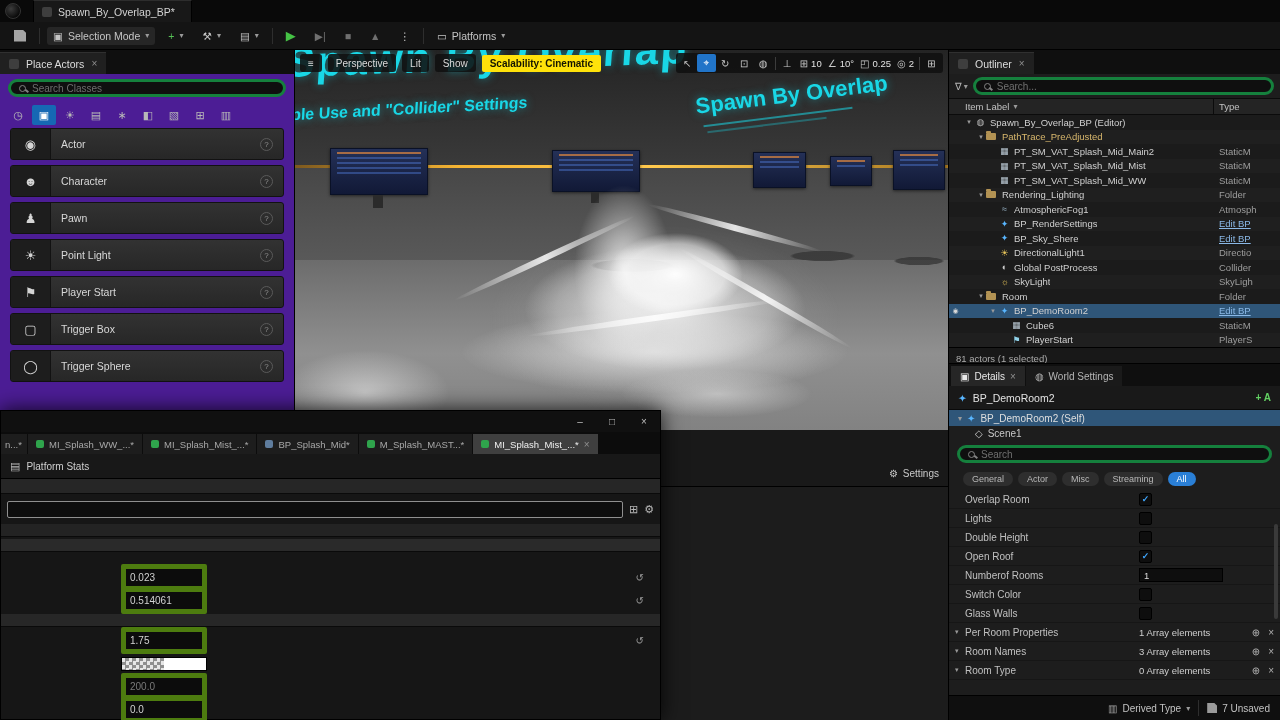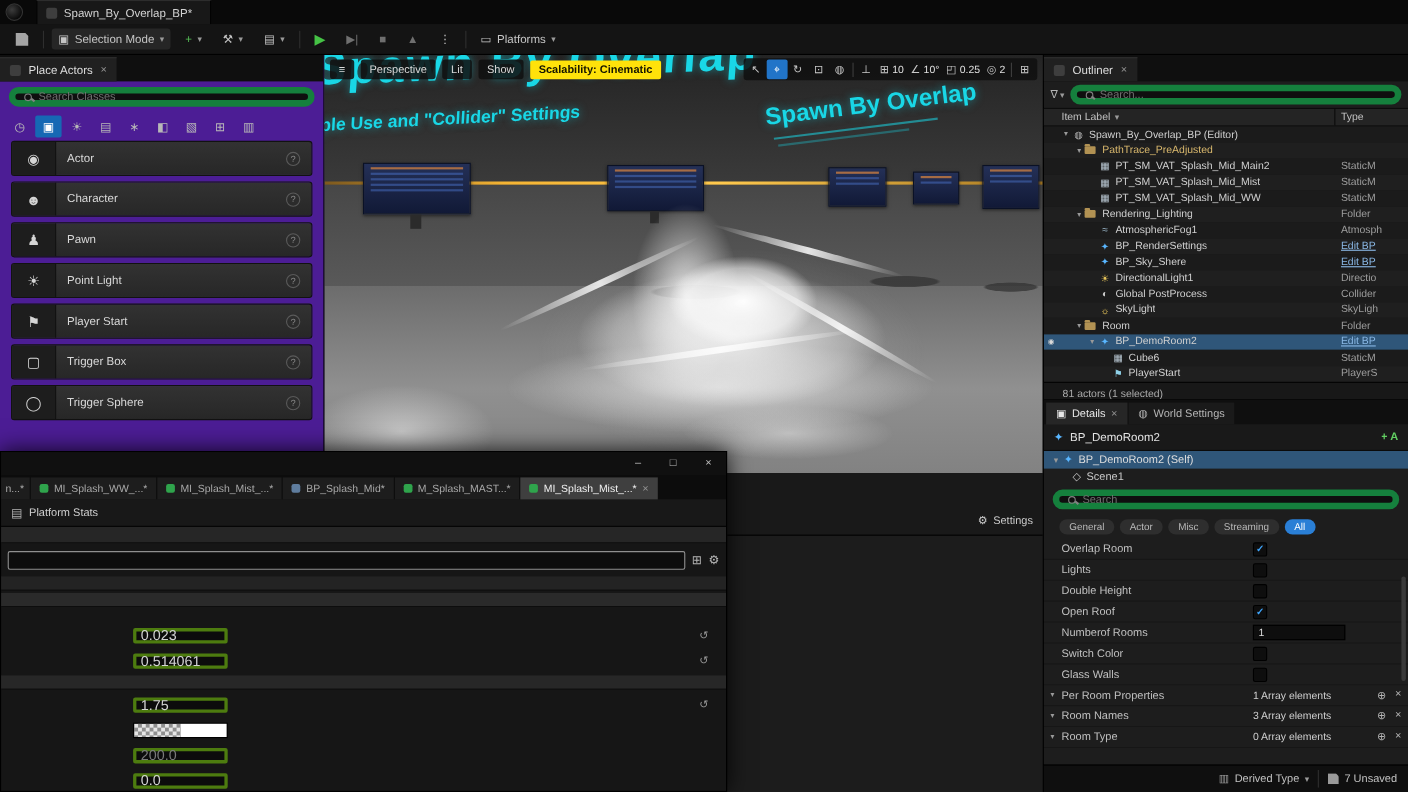--- a/index.html
+++ b/index.html
@@ -26,21 +26,21 @@
   .caret{font-size:8px;color:#9a9a9a}
   .g-green{color:#56c056}
   .g-dim{color:#6f6f6f}
   .g-play{color:#45c245;font-size:13px}
 
   
   .place{position:absolute;left:0;top:50px;width:295px;height:670px;background:#4c1d95;border-right:1px solid #000}
   .ptabrow{height:24px;background:#0f0f0f;display:flex;align-items:flex-end}
   .ptab{height:22px;background:#202020;display:flex;align-items:center;gap:7px;padding:0 9px;font-size:10.5px;color:#ddd;border-top:1px solid #303030}
   .x{color:#909090;font-size:10px}
-  .srch{margin:5px 8px;height:18px;background:#0f0f0f;border:6px solid #15803d;border-radius:9px;
+  .srch{margin:5px 8px;height:18px;background:#0f0f0f;border:3px solid #15803d;border-radius:9px;
         display:flex;align-items:center;gap:6px;padding:0 8px}
   .srch input{flex:1;background:transparent;border:0;outline:0;color:#bbb;font-size:10px;font-family:inherit}
   .srch input::placeholder{color:#6f6f6f}
   .mag{width:7px;height:7px;border:1.5px solid #828282;border-radius:50%;position:relative;flex:none}
   .mag::after{content:"";position:absolute;width:4px;height:1.5px;background:#828282;right:-3.5px;bottom:-1px;transform:rotate(40deg)}
   .cats{display:flex;gap:2px;padding:3px 6px;align-items:center}
   .cat{width:24px;height:20px;display:flex;align-items:center;justify-content:center;color:#b8b8b8;font-size:11px;border-radius:2px}
   .cat.on{background:#1668b4;color:#fff}
   .cat-label{text-align:center;color:#8b8b8b;font-size:9px;letter-spacing:2px;padding:4px 0 7px}
   .pa-item{margin:0 10px 5px;height:32px;background:linear-gradient(#323232,#272727);border:1px solid #121212;
@@ -104,21 +104,21 @@
   .mat-bar{height:25px;background:#181818;border-bottom:1px solid #000;display:flex;align-items:center;gap:6px;
            padding:0 9px;font-size:10px;color:#cfcfcf}
   .band{height:15px;background:#262626;border-bottom:1px solid #0a0a0a}
   .band.b2{height:13px;background:#232323;margin-top:6px}
   .band.b3{height:13px;background:#2a2a2a;margin-top:2px}
   .msearch{margin:7px 6px 0;height:17px;display:flex;align-items:center;gap:6px}
   .msearch .mbox{flex:1;height:17px;background:#0d0d0d;border:1px solid #8f8f8f;border-radius:2px}
   .mic{color:#b5b5b5;font-size:11px}
   .mrows{margin-top:16px}
   .mrow{height:19px;margin-bottom:4px;display:flex;align-items:center;padding-left:120px;position:relative}
-  .mval{width:86px;height:14px;background:#0c0c0c;border:3px solid #4d7c0f;border-radius:2px;font-size:13px;
+  .mval{width:86px;height:27px;background:#0c0c0c;border:5px solid #4d7c0f;border-radius:2px;font-size:10px;
         color:#d2d2d2;display:flex;align-items:center;padding:0 4px}
   .mval.dis{color:#7a7a7a}
   .mreset{position:absolute;right:16px;color:#9a9a9a;font-size:10px}
   .swatch{width:86px;height:14px;border:1px solid #000;display:flex}
   .sw-a{width:50%;background:repeating-conic-gradient(#8f8f8f 0% 25%,#e6e6e6 0% 50%) 0 0/7px 7px}
   .sw-b{width:50%;background:#fff}
   .mgroupband{height:13px;background:#272727;margin:0 0 4px;border-bottom:1px solid #0a0a0a}
 
   
   .cbp{position:absolute;left:660px;top:430px;width:288px;height:290px;background:#1c1c1c;border-left:1px solid #000}
@@ -146,21 +146,21 @@
   .ol-ico{width:13px;text-align:center;font-size:9px;flex:none;margin-right:3px}
   .fold{width:10px;height:7px;background:#b29253;border-radius:1px;position:relative;flex:none;margin:0 6px 0 0}
   .fold::before{content:"";position:absolute;left:0;top:-2px;width:5px;height:2px;background:#b29253;border-radius:1px 1px 0 0}
   .ol-label{white-space:nowrap;overflow:hidden;max-width:215px}
   .ol-label.gold{color:#d9b86d}
   .ol-type{position:absolute;left:270px;right:0;color:#9d9d9d;white-space:nowrap;overflow:hidden}
   .ol-type.link{color:#8ab8e6;text-decoration:underline}
   .c-mesh{color:#b9c7d2}.c-bp{color:#59b6ff}.c-sun{color:#e8c55a}.c-fog{color:#9db9cc}.c-pp{color:#c9c9c9}
   .c-player{color:#8fd1e8}.c-world{color:#bdbdbd}
   .ol-foot{height:21px;background:#181818;border-top:1px solid #000;display:flex;align-items:center;
-           padding:0 17px;font-size:9.5px;color:#ababab}
+           padding:0 7px;font-size:9.5px;color:#ababab}
 
   
   .det{position:absolute;left:0;top:313px;width:100%;height:332px;border-top:1px solid #000;background:#1d1d1d}
   .det-tabs{height:22px;background:#0f0f0f;display:flex;align-items:flex-end;gap:1px;padding-left:2px}
   .det-tab{height:20px;display:flex;align-items:center;gap:5px;padding:0 9px;font-size:10px;color:#b5b5b5;background:#1a1a1a}
   .det-tab.on{background:#262626;color:#e8e8e8}
   .det-name{height:24px;display:flex;align-items:center;gap:6px;padding:0 9px;background:#191919;border-bottom:1px solid #0a0a0a;font-size:10.5px;color:#e2e2e2}
   .addbtn{margin-left:auto;color:#62d062;font-size:10px;font-weight:bold;white-space:nowrap;overflow:hidden}
   .comp{height:16px;display:flex;align-items:center;gap:5px;padding:0 9px;font-size:10px;color:#dedede}
   .comp.sel{background:#2f5679}

